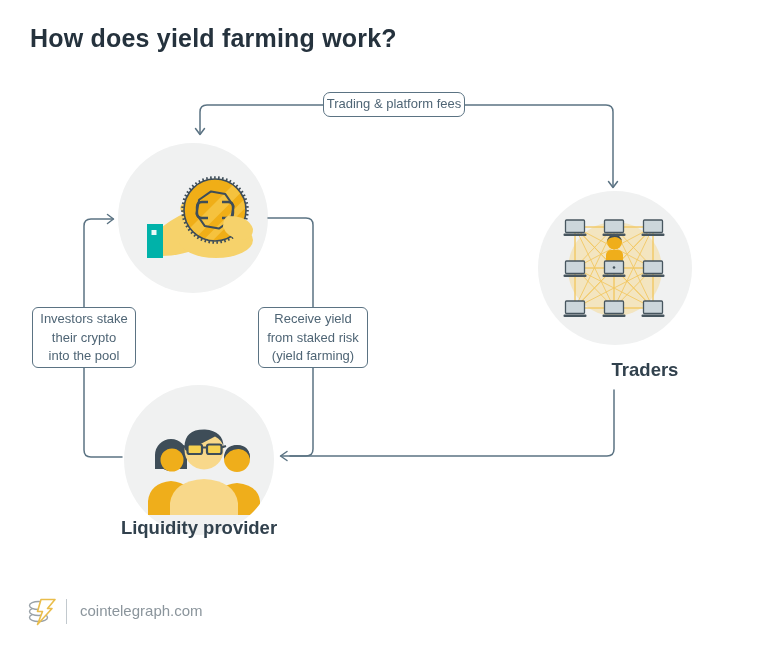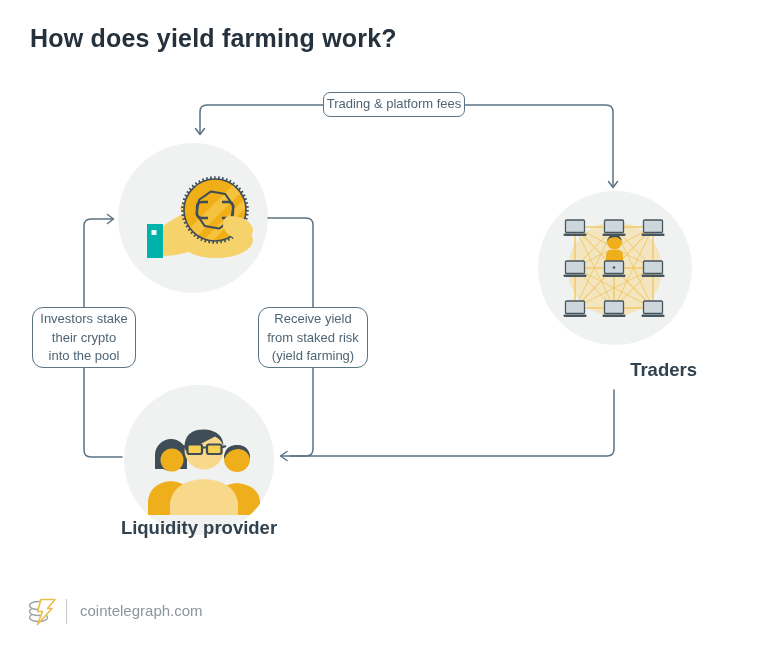--- a/index.html
+++ b/index.html
@@ -21,30 +21,30 @@
   .circle.provider{left:124px;top:385px;width:150px;height:150px;}
   .callout{
     position:absolute;z-index:3;background:#ffffff;border:1.4px solid #5b7383;
     color:#4f6575;text-align:center;box-sizing:border-box;
   }
   .callout.fee{
     left:323px;top:92px;width:142px;height:25px;border-radius:7px;
     font-size:13px;line-height:22px;white-space:nowrap;
   }
   .callout.multi{
-    width:110px;height:61px;border-radius:11px;font-size:13px;line-height:18.5px;
+    width:110px;height:61px;border-radius:6px;font-size:13px;line-height:18.5px;
     padding-top:2px;
   }
   .callout.stake{left:32px;top:307px;width:104px;}
   .callout.yield{left:258px;top:307px;}
   .node-label{
     position:absolute;z-index:3;font-size:18.5px;font-weight:700;color:#31414d;
     text-align:center;
   }
-  .node-label.traders{left:543px;top:359px;width:154px;text-align:right;}
+  .node-label.traders{left:568px;top:359px;width:154px;}
   .node-label.provider{left:99px;top:517px;width:200px;}
   .footer{position:absolute;left:0;top:590px;width:768px;height:44px;z-index:3;}
   .footer .logo{position:absolute;left:27px;top:6px;}
   .footer .divider{position:absolute;left:66px;top:9px;width:1px;height:25px;background:#c2c9ce;}
   .footer .site{position:absolute;left:80px;top:12px;font-size:15px;color:#8b959c;text-align:right;}
   .footer .source{position:absolute;right:31px;top:13px;font-size:15px;font-style:italic;color:#7c8891;}
   .footer .source b{color:#30424e;font-weight:700;margin-left:4px;}
 </style>
 </head>
 <body>

